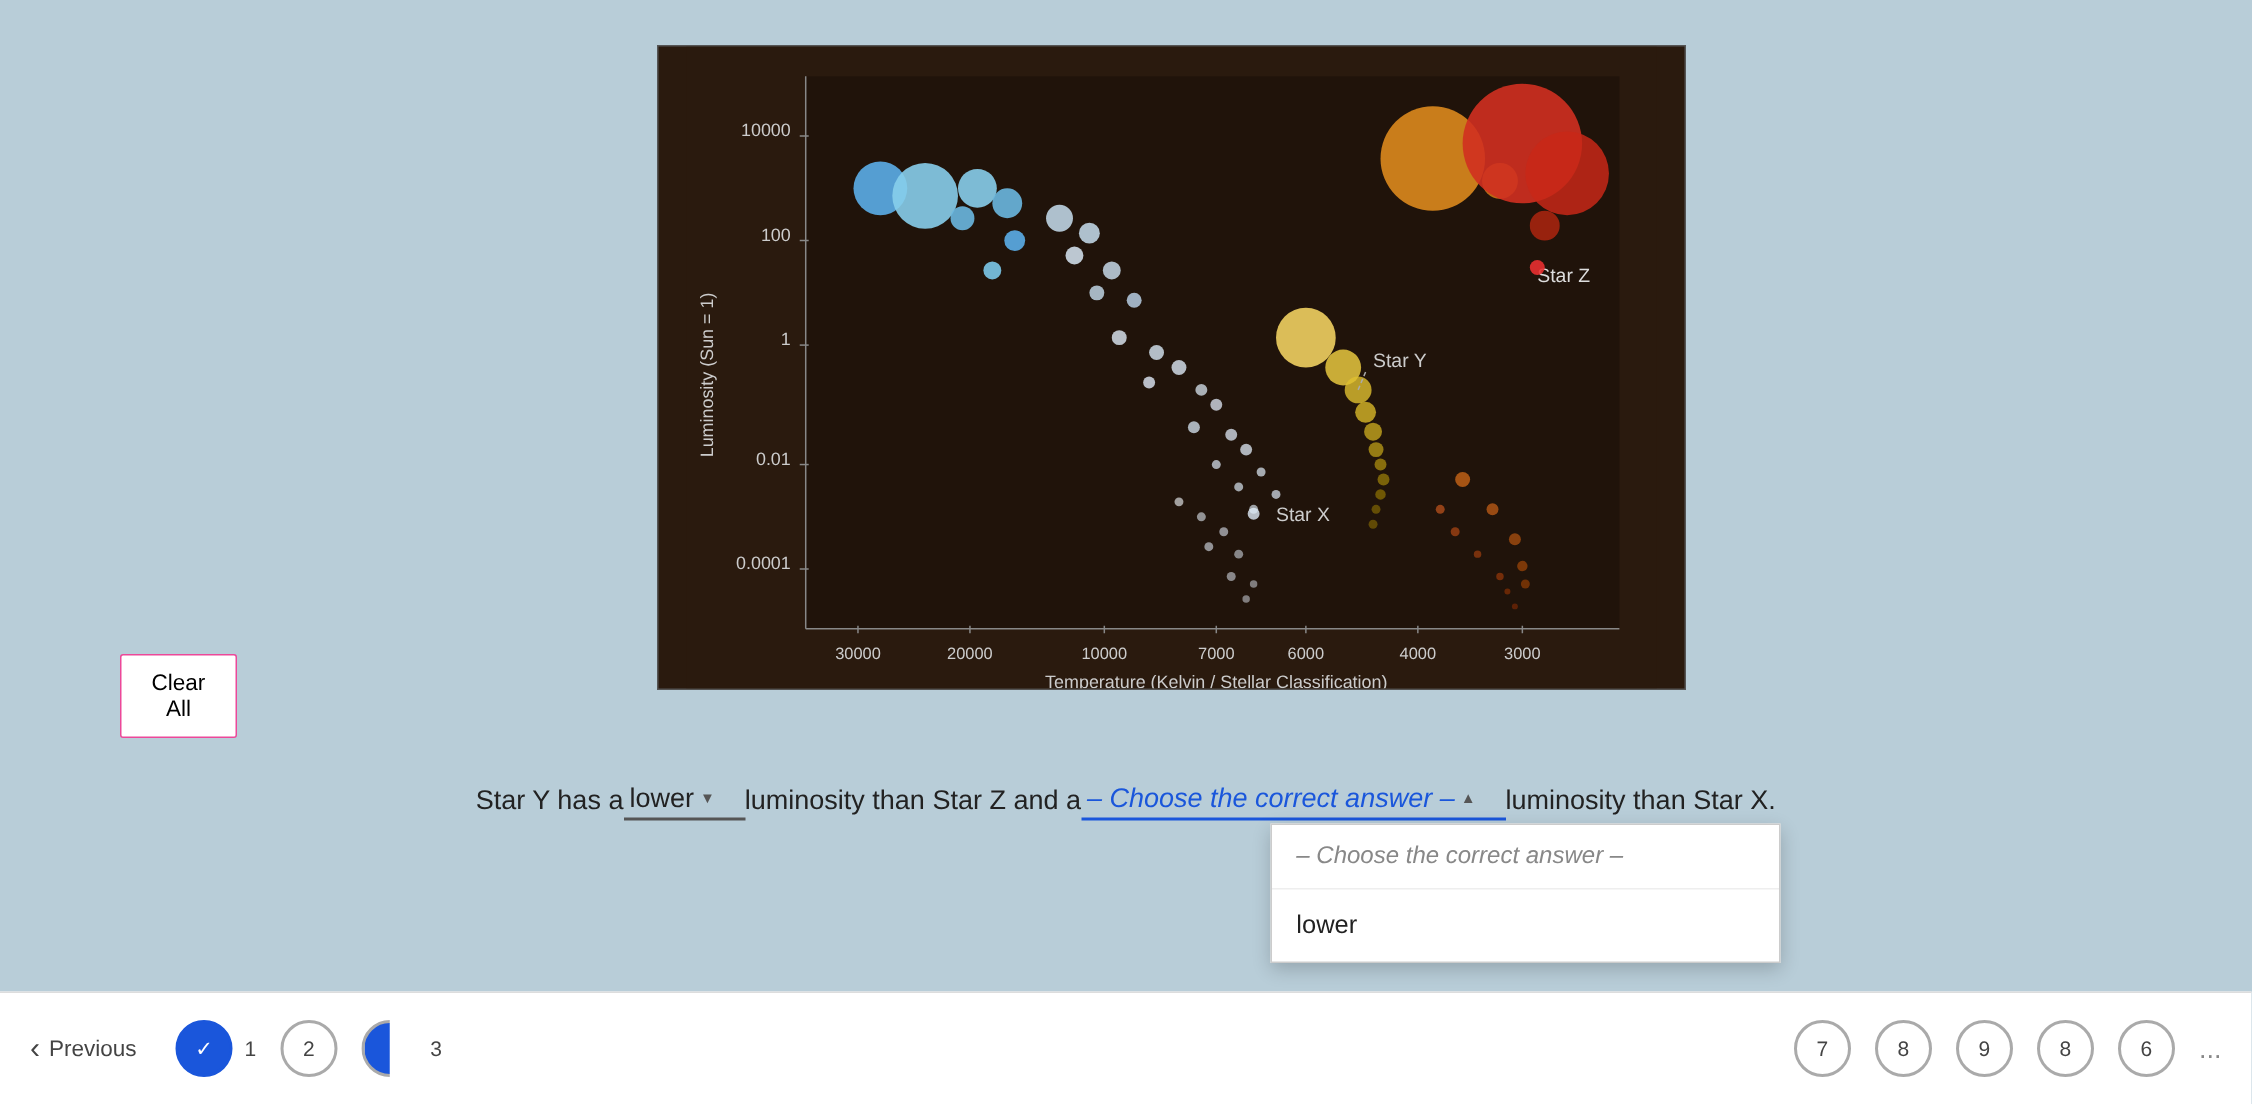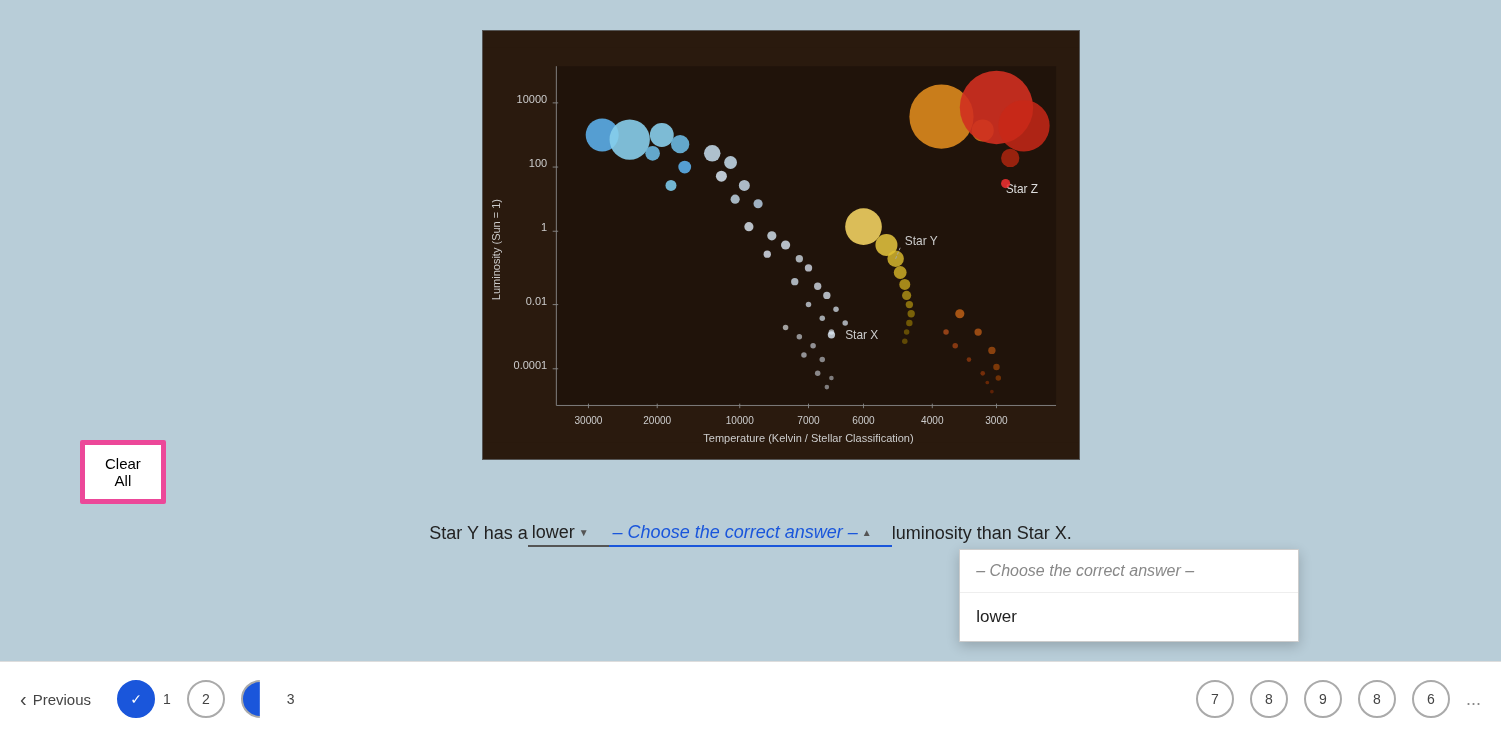--- a/index.html
+++ b/index.html
@@ -17,21 +17,21 @@
       width: 100%;
       height: 100%;
       display: flex;
       flex-direction: column;
       align-items: center;
       padding-top: 20px;
     }
 
     
     .chart-container {
-      width: 598px;
+      width: 686px;
       height: 430px;
       margin-left: 60px;
       position: relative;
       border: 1px solid #555;
       background: #2a1a0e;
       overflow: hidden;
     }
 
     
     .question-area {
@@ -103,23 +103,23 @@
     .dropdown-menu-item {
       padding: 14px 16px;
       font-size: 17px;
       color: #222;
       cursor: pointer;
     }
 
     
     .clear-all-btn {
       position: absolute;
-      bottom: 112px;
+      bottom: 124px;
       left: 40px;
-      border: 5px solid #ec4899;
+      border: 1px solid #ec4899;
       background: white;
       padding: 10px 20px;
       font-size: 15px;
       cursor: pointer;
       border-radius: 2px;
     }
 
     
     .bottom-nav {
       position: absolute;
@@ -303,20 +303,21 @@
   </div>
 
   <div class="question-area">
     <span class="question-text">Star Y has a</span>
 
     <div class="dropdown-selected">
       <span>lower</span>
       <span class="dropdown-arrow">▼</span>
     </div>
 
+    <span class="question-text">luminosity than Star Z and a</span>
 
     <div class="dropdown-selected-answer">
       <span>– Choose the correct answer –</span>
       <span class="dropdown-arrow">▲</span>
     </div>
 
     <span class="question-text">luminosity than Star X.</span>
 
     <div class="dropdown-menu" style="top: calc(100% + 2px); left: 570px;">
       <div class="dropdown-menu-placeholder">– Choose the correct answer –</div>

